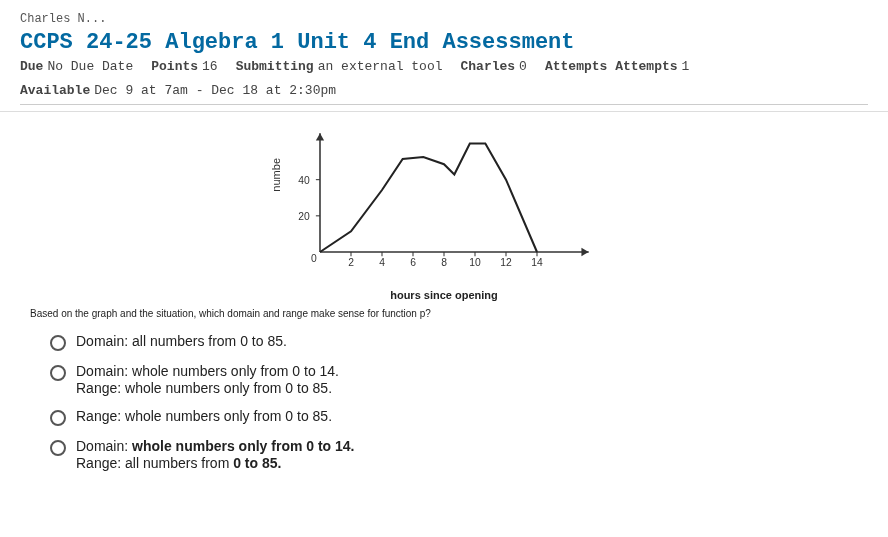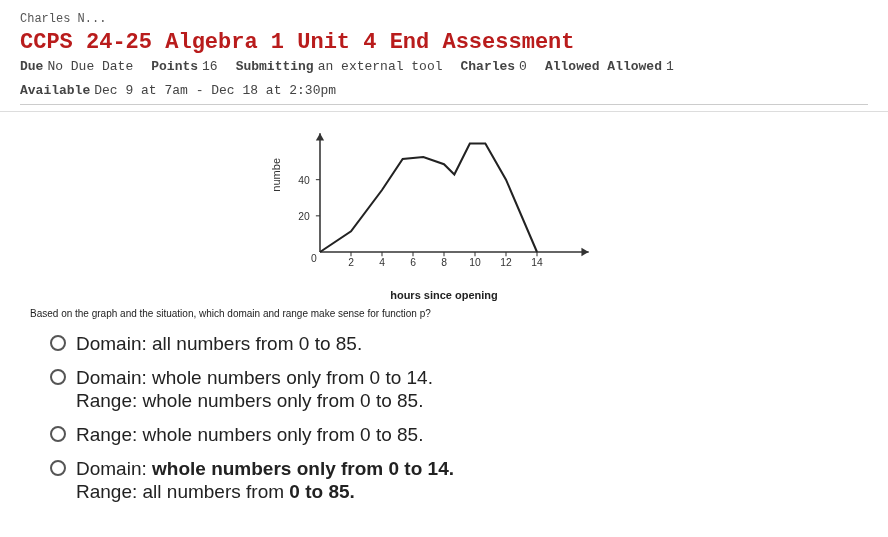--- a/index.html
+++ b/index.html
@@ -29,21 +29,21 @@
       gap: 8px;
       margin-bottom: 4px;
     }
     .breadcrumb-nav {
       font-size: 12px;
       color: #555;
     }
     .title-row {
       font-size: 22px;
       font-weight: bold;
-      color: #b91c1c;
+      color: #0369a1;
       margin-bottom: 4px;
     }
     .meta-row {
       display: flex;
       align-items: baseline;
       gap: 18px;
       font-size: 13px;
       color: #444;
       flex-wrap: wrap;
     }
@@ -106,21 +106,21 @@
       list-style: none;
       padding: 0 20px;
       display: flex;
       flex-direction: column;
       gap: 12px;
     }
     .option-item {
       display: flex;
       align-items: flex-start;
       gap: 10px;
-      font-size: 19px;
+      font-size: 14px;
       color: #222;
     }
     .option-radio {
       width: 16px;
       height: 16px;
       border: 2px solid #555;
       border-radius: 50%;
       flex-shrink: 0;
       margin-top: 2px;
       background: #fff;
@@ -162,21 +162,21 @@
       </div>
       <div class="meta-item">
         <span class="meta-label">Submitting</span>
         <span class="meta-value">an external tool</span>
       </div>
       <div class="meta-item">
         <span class="meta-label">Charles</span>
         <span class="meta-value">0</span>
       </div>
       <div class="meta-item">
-        <span class="meta-label">Allowed Allowed</span>
+        <span class="meta-label">Attempts Attempts</span>
         <span class="meta-value">1</span>
       </div>
     </div>
     <div class="meta-row" style="margin-top:9px;">
       <div class="meta-item">
         <span class="meta-label">Available</span>
         <span class="meta-value">Dec 9 at 7am - Dec 18 at 2:30pm</span>
       </div>
     </div>
     <hr class="divider">

